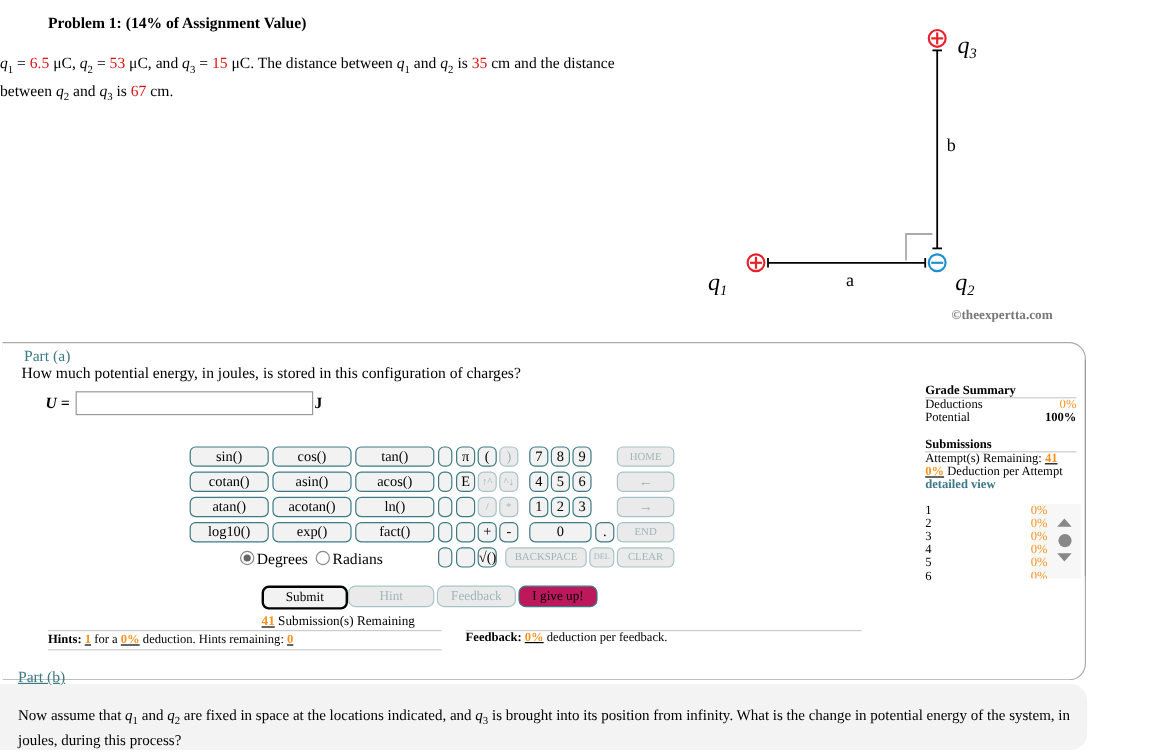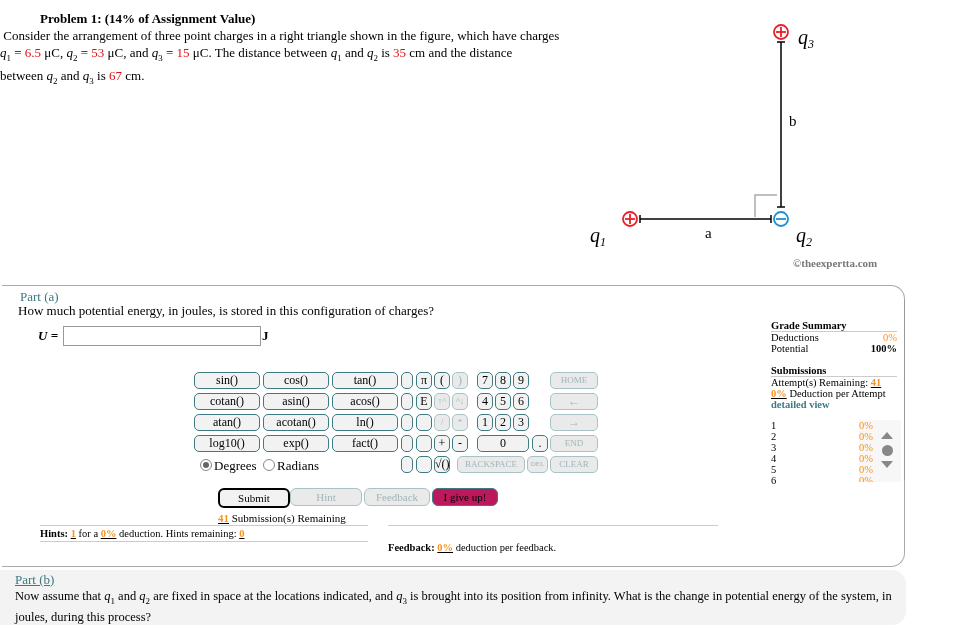--- a/index.html
+++ b/index.html
@@ -20,60 +20,60 @@
   #fig-credit { left:793px; top:257px; font-size:11px; color:#777; font-weight:bold; }
 
   
   #part-a { left:2px; top:285px; width:902px; height:280px; border-top:1px solid #aaa; border-right:1px solid #aaa; border-bottom:1px solid #aaa; border-radius:0 14px 14px 0; }
   #part-a-title { left:20px; top:289px; font-size:13px; }
   #part-a-q { left:18px; top:303px; font-size:13px; }
   #u-label { left:38px; top:328px; font-weight:bold; font-style:italic; font-size:13px; }
   #answer-input { left:63px; top:326px; width:188px; height:18px; border:1px solid #999; padding:0 4px; font-size:13px; }
   #unit-label { left:262px; top:328px; font-weight:bold; font-size:13px; }
 
-  .kbtn { position:absolute; height:15px; border:1.5px solid #3d7a84; border-radius:5px; background:#f2f2f2; font-size:12px; text-align:center; line-height:15px; color:#000; box-sizing:content-box;margin-left:36px; }
+  .kbtn { position:absolute; height:15px; border:1.5px solid #3d7a84; border-radius:5px; background:#f2f2f2; font-size:12px; text-align:center; line-height:15px; color:#000; box-sizing:content-box; }
   .kbtn.dis { border-color:#a8c3c8; color:#9fb6bb; background:#eaeaea; font-size:9px; }
   .kbtn.dis.big { font-size:12px; }
 
   #deg-radio { left:200px; top:458px; font-size:13px; }
   .radio { display:inline-block; width:10px; height:10px; border:1px solid #888; border-radius:50%; vertical-align:-1px; margin-right:2px; background:#fff; position:relative; }
   .radio.on::after { content:""; position:absolute; left:2px; top:2px; width:6px; height:6px; border-radius:50%; background:#666; }
 
   .abtn { position:absolute; top:488px; height:16px; border-radius:6px; font-size:11px; text-align:center; line-height:16px; }
   #submit-btn { left:218px; width:68px; border:2px solid #000; background:#f2f2f2; }
   #hint-btn { left:290px; width:70px; border:1.5px solid #a8c3c8; background:#eaeaea; color:#9fb6bb; }
   #feedback-btn { left:364px; width:64px; border:1.5px solid #a8c3c8; background:#eaeaea; color:#9fb6bb; }
   #giveup-btn { left:432px; width:64px; border:1.5px solid #3d7a84; background:#be185d; }
 
   #sub-remaining { left:218px; top:512px; font-size:11px; }
   #hints-box { left:40px; top:525px; width:328px; border-top:1px solid #ccc; border-bottom:1px solid #ccc; font-size:10.5px; line-height:11px; padding:2px 0; }
-  #feedback-box { left:388px; top:525px; width:330px; border-top:1px solid #ccc; font-size:10.5px; padding:16px 0; }
+  #feedback-box { left:388px; top:525px; width:330px; border-top:1px solid #ccc; font-size:10.5px; padding:0 0; }
 
   
   #grade { left:771px; top:320px; width:126px; font-size:10.5px; line-height:11px; }
   .gs-h { font-weight:bold; border-bottom:1px solid #ccc; }
   .row { display:flex; justify-content:space-between; }
   #grade-divider { left:904px; top:300px; width:1px; height:180px; background:#999; }
   #att-list { left:771px; top:420px; width:140px; font-size:10.5px; line-height:11px; }
   #att-pcts { left:859px; top:420px; width:42px; height:62px; background:#f7f7f7; overflow:hidden; }
   .tri-up { width:0; height:0; border-left:6px solid transparent; border-right:6px solid transparent; border-bottom:7px solid #888; }
   .tri-down { width:0; height:0; border-left:6px solid transparent; border-right:6px solid transparent; border-top:7px solid #888; }
   .dot { width:11px; height:11px; border-radius:50%; background:#888; }
 
   
   #part-b { left:0; top:570px; width:906px; height:55px; background:#f3f3f3; border-radius:0 14px 14px 0; }
-  #part-b-title { left:15px; top:572px; font-size:13px;text-decoration:underline; }
+  #part-b-title { left:15px; top:556px; font-size:13px;text-decoration:underline; }
   #part-b-q { left:15px; top:588px; width:890px; font-size:12.5px; line-height:16px; }
 </style>
 </head>
 <body>
 
 <div class="abs" id="problem-title">Problem 1: (14% of Assignment Value)</div>
 <div class="abs" id="problem-text">
-  &nbsp;<span>Consider the arrangement of three point charges in a right triangle shown in the figure, which have charges</span><br>
+  &nbsp;<br>
   <i class="m">q</i><sub>1</sub> = <span class="red">6.5</span> <span>μC</span>,
   <i class="m">q</i><sub>2</sub> = <span class="red">53</span> <span>μC</span>, and
   <i class="m">q</i><sub>3</sub> = <span class="red">15</span> <span>μC</span>.
   <span>The distance between</span> <i class="m">q</i><sub>1</sub> <span>and</span> <i class="m">q</i><sub>2</sub> <span>is</span>
   <span class="red">35</span> <span>cm</span> <span>and the distance</span><br>
   <span>between</span> <i class="m">q</i><sub>2</sub> <span>and</span> <i class="m">q</i><sub>3</sub> <span>is</span>
   <span class="red">67</span> <span>cm</span>.
 </div>
 
 <svg class="abs" id="figure" viewBox="580 0 386 280" width="386" height="280">

